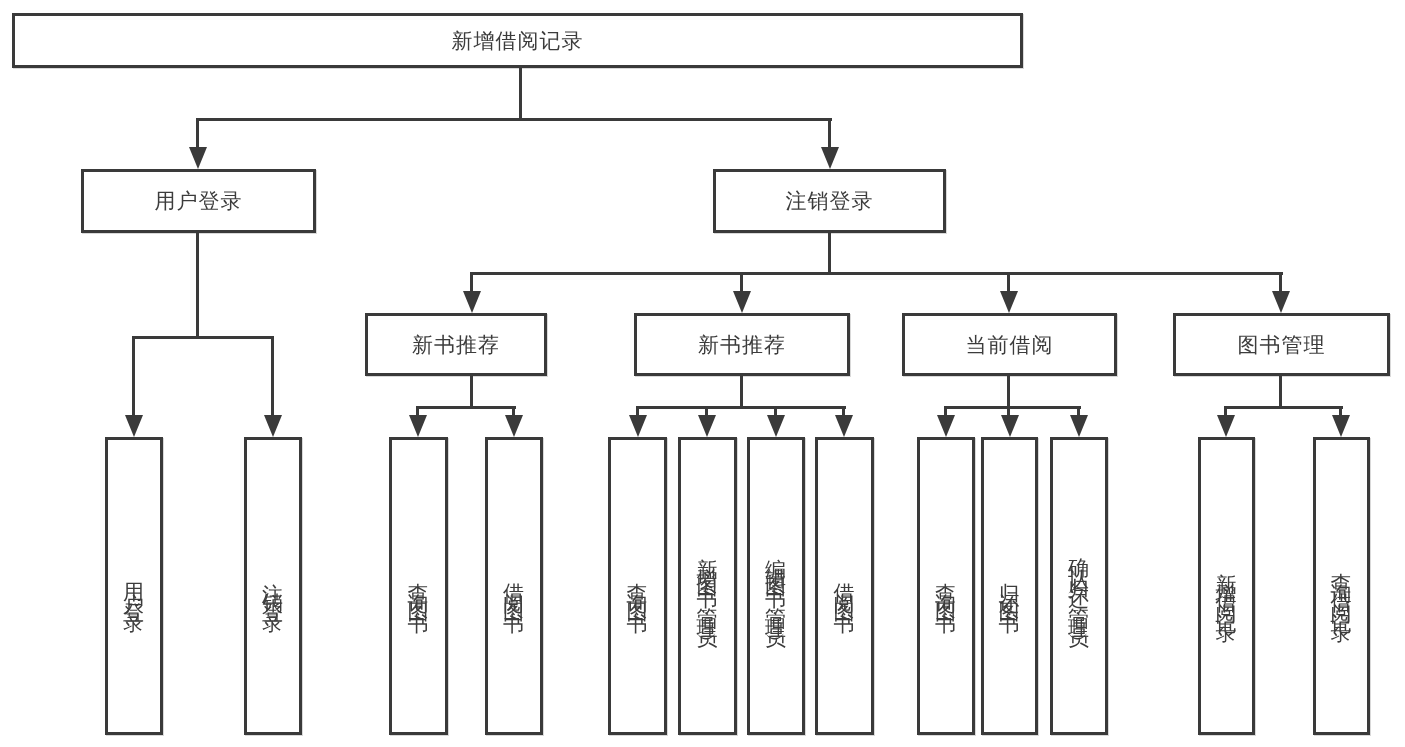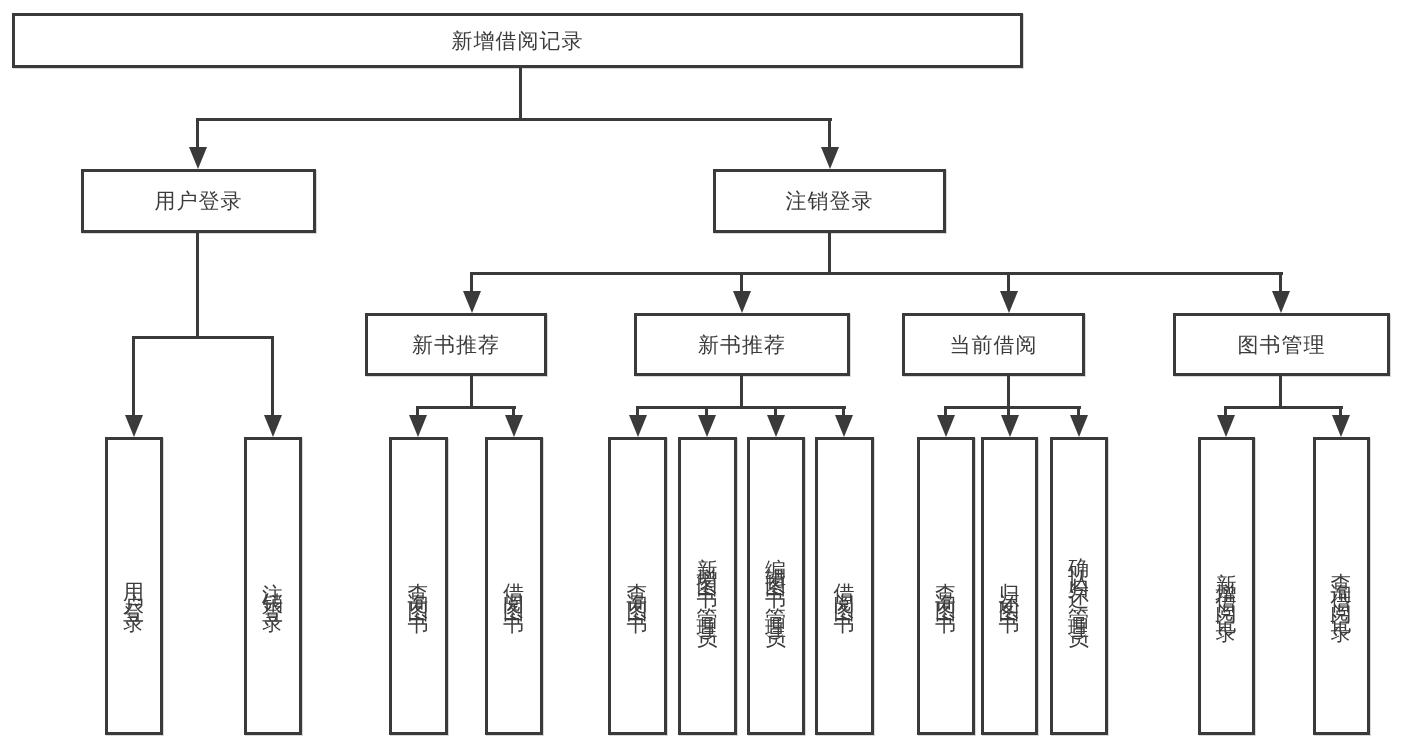--- a/index.html
+++ b/index.html
@@ -93,21 +93,21 @@
   <div class="arrow" style="left:733px;top:291px"></div>
   <div class="arrow" style="left:1000px;top:291px"></div>
   <div class="arrow" style="left:1272px;top:291px"></div>
 
   <div class="box" style="left:365px;top:313px;width:182px;height:63px">
     <span>新书推荐</span>
   </div>
   <div class="box" style="left:634px;top:313px;width:216px;height:63px">
     <span>新书推荐</span>
   </div>
-  <div class="box" style="left:902px;top:313px;width:183px;height:63px">
+  <div class="box" style="left:902px;top:313px;width:215px;height:63px">
     <span>当前借阅</span>
   </div>
   <div class="box" style="left:1173px;top:313px;width:217px;height:63px">
     <span>图书管理</span>
   </div>
 
   <div class="vline" style="left:470px;top:376px;height:33px"></div>
   <div class="hline" style="left:416px;top:406px;width:100px"></div>
   <div class="vline" style="left:416px;top:409px;height:8px"></div>
   <div class="vline" style="left:512px;top:409px;height:8px"></div>

